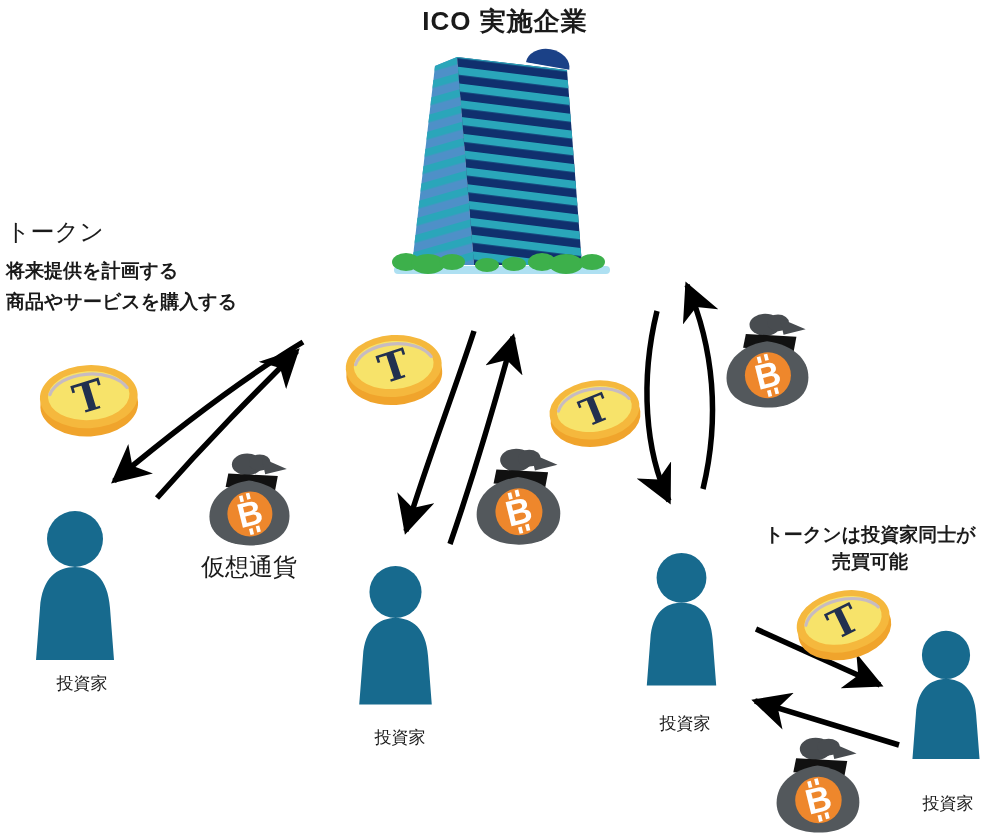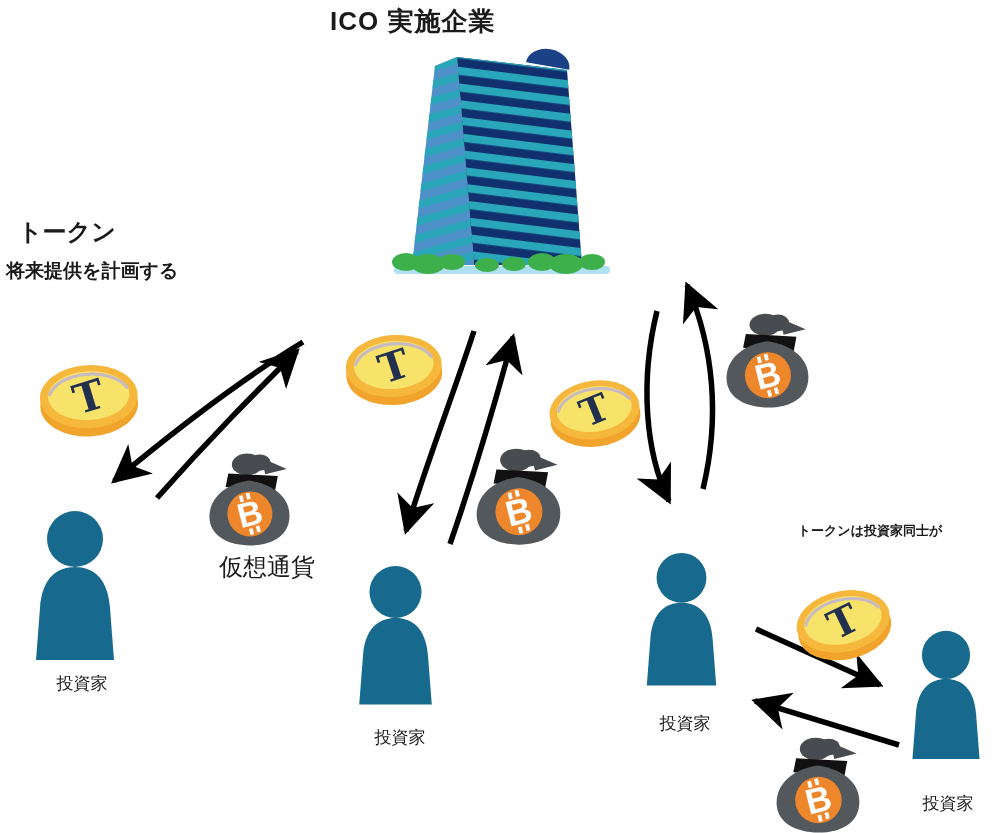--- a/index.html
+++ b/index.html
@@ -7,27 +7,27 @@
     --coin-arc:#c7bbc1; --coin-letter:#22304f;
     --bag-body:#53585c; --bag-knot:#484c50; --bag-tie:#111111; --bitcoin-orange:#ee872c;
     --building-left:#4e90c8; --building-right:#10306e; --building-stripe:#2aa6ba;
     --building-dome:#1b4187; --bush-green:#3db04b; --base-blue:#aee0f2;
     --arrow-black:#000000; --text:#1a1a1a;
   }
   html,body{margin:0;padding:0;background:#fff;}
   #canvas{position:relative;width:1000px;height:833px;background:#fff;overflow:hidden;
     font-family:"Liberation Sans","DejaVu Sans",sans-serif;color:var(--text);}
   .abs{position:absolute;}
-  .title{left:330px;top:4px;width:350px;font-size:26px;font-weight:700;letter-spacing:1px;}
+  .title{left:330px;top:4px;width:350px;text-align:center;font-size:26px;font-weight:700;letter-spacing:1px;}
   .token-note{left:6px;top:216px;width:300px;}
-  .token-note .tn-h{font-size:24px;font-weight:700;margin-bottom:8px;margin-left:12px;}
+  .token-note .tn-h{font-size:24px;font-weight:400;margin-bottom:8px;}
   .token-note .tn-l{font-size:19px;font-weight:700;line-height:1.62;}
   .investor-label{font-size:17px;font-weight:500;text-align:center;}
-  .crypto-label{left:183px;top:551px;width:132px;font-size:24px;font-weight:500;text-align:right;font-family:Liberation Serif, serif;}
-  .p2p-note{left:742px;top:522px;width:256px;font-size:13px;font-weight:700;text-align:center;line-height:1.4;}
+  .crypto-label{left:183px;top:551px;width:132px;font-size:24px;font-weight:500;text-align:center;font-family:Liberation Serif, serif;}
+  .p2p-note{left:742px;top:522px;width:256px;font-size:19px;font-weight:700;text-align:center;line-height:1.4;}
   .icon-wrap svg{display:block;width:100%;height:auto;}
   #arrow-overlay{left:0;top:0;width:1000px;height:833px;pointer-events:none;}
 </style>
 </head>
 <body>
 
 <div id="canvas">
 
   <svg aria-hidden="true" style="position:absolute;width:0;height:0;">
     <defs>
@@ -105,20 +105,21 @@
       <ellipse cx="122" cy="222" rx="12" ry="7"></ellipse>
       <ellipse cx="150" cy="220" rx="14" ry="9"></ellipse>
       <ellipse cx="174" cy="222" rx="17" ry="10"></ellipse>
       <ellipse cx="200" cy="220" rx="13" ry="8"></ellipse>
     </g>
   </svg>
 
   <div class="abs token-note">
     <div class="tn-h">トークン</div>
     <div class="tn-l">将来提供を計画する</div>
+    <div class="tn-l">商品やサービスを購入する</div>
   </div>
 
   <svg id="arrow-overlay" class="abs" viewBox="0 0 1000 833">
     <defs>
       <marker id="ah" viewBox="0 0 10 10" refX="9" refY="5" markerWidth="7" markerHeight="7" orient="auto-start-reverse">
         <path d="M0,0 L10,5 L0,10 L2.8,5 Z" style="fill:var(--arrow-black,#000)"></path>
       </marker>
     </defs>
     <g fill="none" style="stroke:var(--arrow-black,#000)" stroke-width="5.5">
       <path d="M 303,342 C 250,374 180,426 114,481" marker-end="url(#ah)"></path>
@@ -196,15 +197,16 @@
   </div>
 
   <div class="abs investor-label" style="left:27px;top:672px;width:110px;">投資家</div>
   <div class="abs investor-label" style="left:350px;top:726px;width:100px;">投資家</div>
   <div class="abs investor-label" style="left:635px;top:712px;width:100px;">投資家</div>
   <div class="abs investor-label" style="left:898px;top:792px;width:100px;">投資家</div>
   <div class="abs crypto-label">仮想通貨</div>
 
   <div class="abs p2p-note">
     <div>トークンは投資家同士が</div>
+    <div>売買可能</div>
   </div>
 
 </div>
 
 </body></html>

